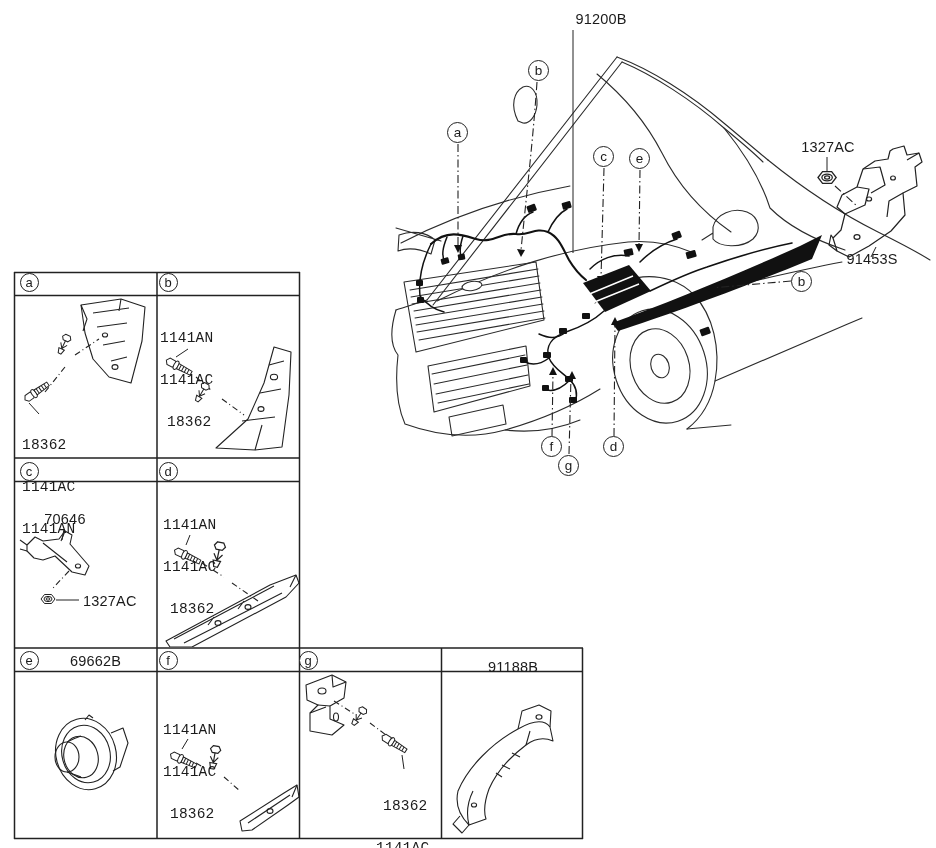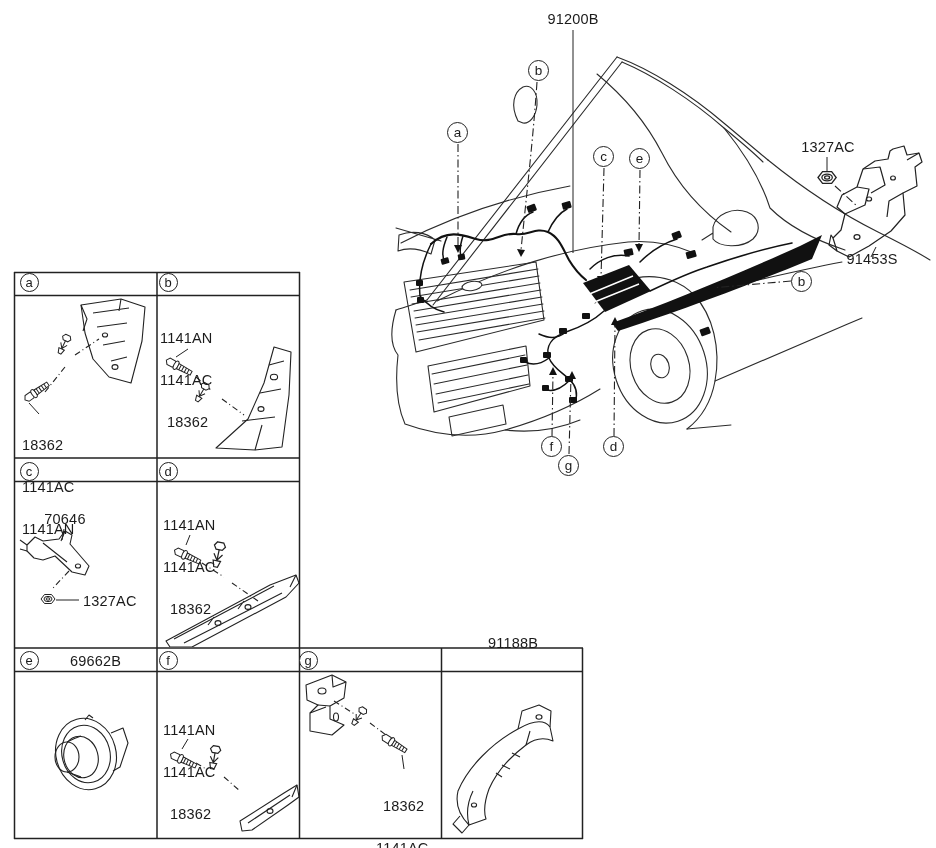--- a/index.html
+++ b/index.html
@@ -1,21 +1,21 @@
 <!DOCTYPE html>
 <html><head>
 <meta charset="utf-8">
 <style>
   html,body{margin:0;padding:0;background:#fff;}
   .page{position:relative;width:936px;height:848px;background:#fff;overflow:hidden;
         font-family:"Liberation Sans",sans-serif;color:#1b1b1b;}
   svg.layer{position:absolute;left:0;top:0;pointer-events:none;}
   .lbl{position:absolute;font-size:14.5px;line-height:14px;letter-spacing:.2px;white-space:pre;}
   .center{text-align:center;}
-  .stack div{height:14px;}
+  .stack div{height:14px;font-family:Liberation Mono, monospace;}
   .ind{padding-left:7px;}
   .callout{position:absolute;box-sizing:border-box;width:21px;height:21px;border:1.4px solid #222;
            border-radius:50%;display:flex;align-items:center;justify-content:center;
            font-size:13.5px;line-height:1;background:#fff;}
   .hletter{width:19px;height:19px;font-size:13px;border-width:1.2px;}
   .hpart{font-size:14.5px;}
 </style>
 </head>
 <body>
 
@@ -255,34 +255,34 @@
 
   <div class="callout" style="left:447px;top:122px">a</div>
   <div class="callout" style="left:528px;top:60px">b</div>
   <div class="callout" style="left:593px;top:146px">c</div>
   <div class="callout" style="left:629px;top:148px">e</div>
   <div class="callout" style="left:541px;top:436px">f</div>
   <div class="callout" style="left:558px;top:455px">g</div>
   <div class="callout" style="left:603px;top:436px">d</div>
   <div class="callout" style="left:791px;top:271px">b</div>
 
-  <div class="lbl center" style="left:540px;top:12px;width:66px">91200B</div>
+  <div class="lbl center" style="left:568px;top:12px;width:66px">91200B</div>
   <div class="lbl center" style="left:794px;top:140px;width:68px">1327AC</div>
   <div class="lbl center" style="left:838px;top:252px;width:68px">91453S</div>
 
   <div class="callout hletter" style="left:19.5px;top:272.5px">a</div>
   <div class="callout hletter" style="left:158.5px;top:272.5px">b</div>
   <div class="callout hletter" style="left:19.5px;top:461.5px">c</div>
   <div class="callout hletter" style="left:158.5px;top:461.5px">d</div>
   <div class="callout hletter" style="left:19.5px;top:650.5px">e</div>
   <div class="callout hletter" style="left:158.5px;top:650.5px">f</div>
   <div class="callout hletter" style="left:298.5px;top:650.5px">g</div>
 
   <div class="lbl hpart center" style="left:48px;top:654px;width:95px">69662B</div>
-  <div class="lbl hpart center" style="left:447px;top:636px;width:132px">91188B</div>
+  <div class="lbl hpart center" style="left:447px;top:660px;width:132px">91188B</div>
 
   <div class="lbl stack" style="left:22px;top:410px">
     <div>18362</div>
     <div>1141AC</div>
     <div>1141AN</div>
   </div>
   <div class="lbl stack" style="left:160px;top:303px">
     <div>1141AN</div>
     <div>1141AC</div>
     <div class="ind">18362</div>

